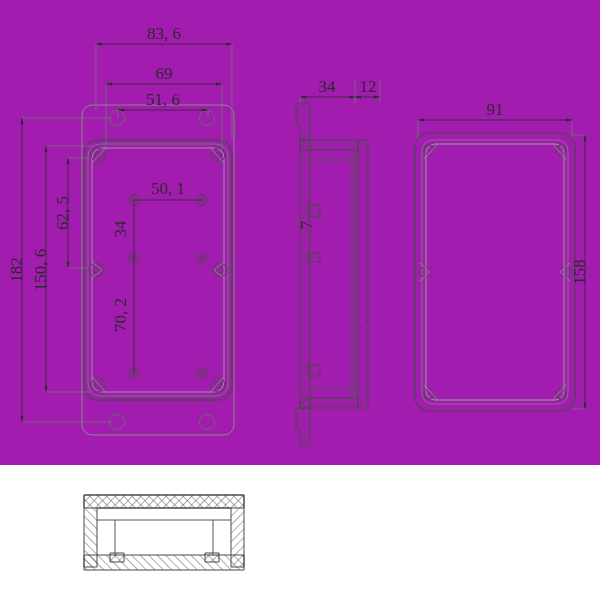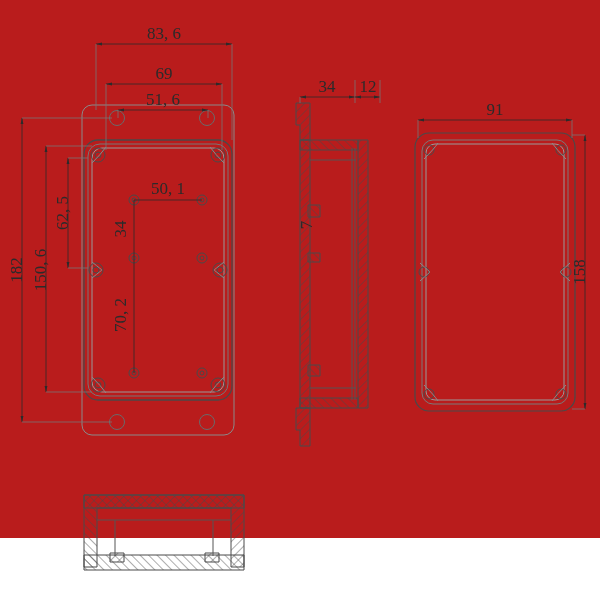--- a/index.html
+++ b/index.html
@@ -1,19 +1,19 @@
 <!DOCTYPE html>
 <html><head>
 <meta charset="utf-8">
 <title>Enclosure Technical Drawing</title>
 <style>
   html,body{margin:0;padding:0;background:#ffffff;}
   body{width:600px;height:600px;overflow:hidden;
        font-family:"Liberation Serif", serif;}
-  #stage{position:relative;width:600px;height:538px;background:#b91c1c;}
+  #stage{position:relative;width:600px;height:465px;background:#a21caf;}
   svg{display:block;}
   text{font-family:"Liberation Serif", serif; fill:#2b2b2b;}
 </style>
 </head>
 <body>
 
 <div id="stage">
 <svg id="dwg" width="600" height="600" viewBox="0 0 600 600">
 
   <defs>

